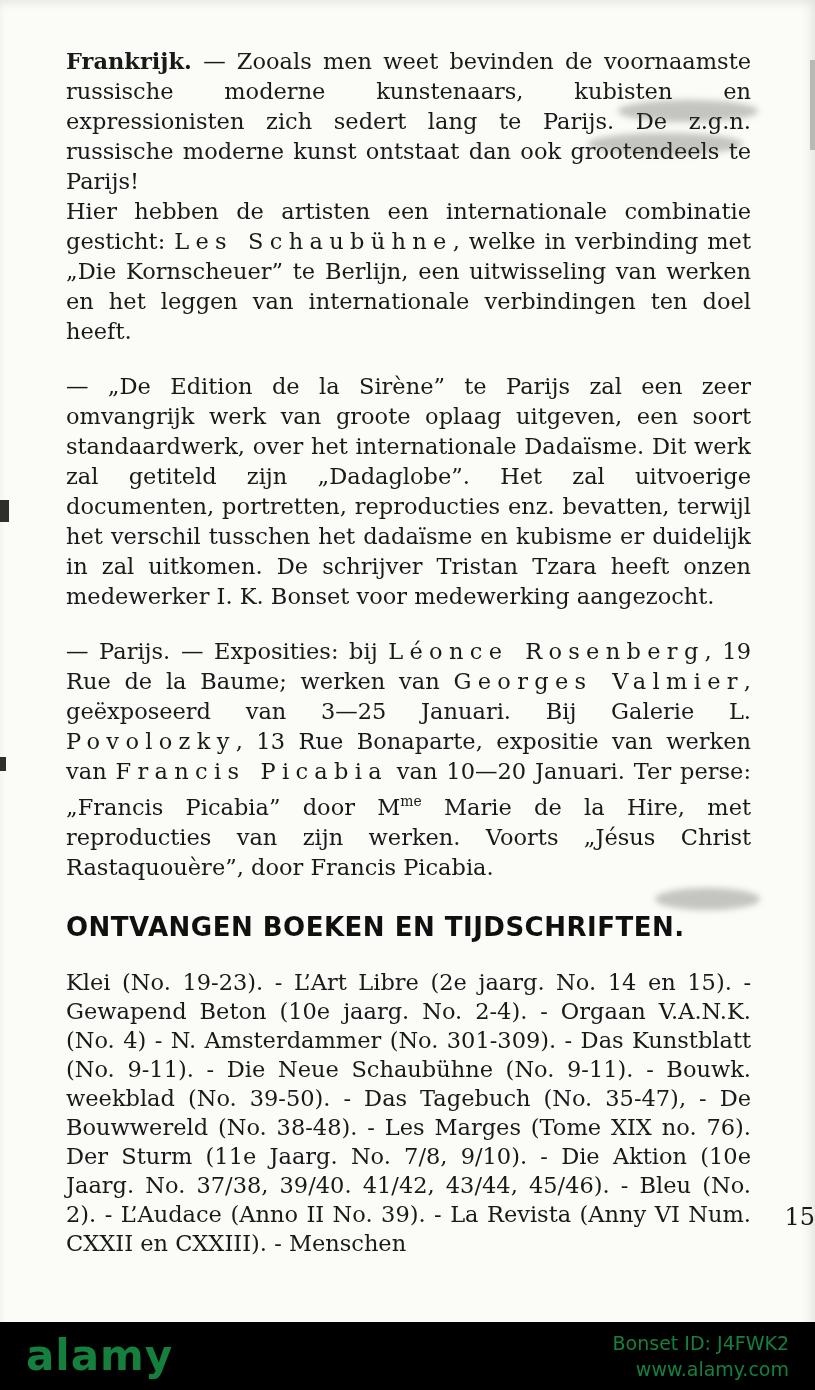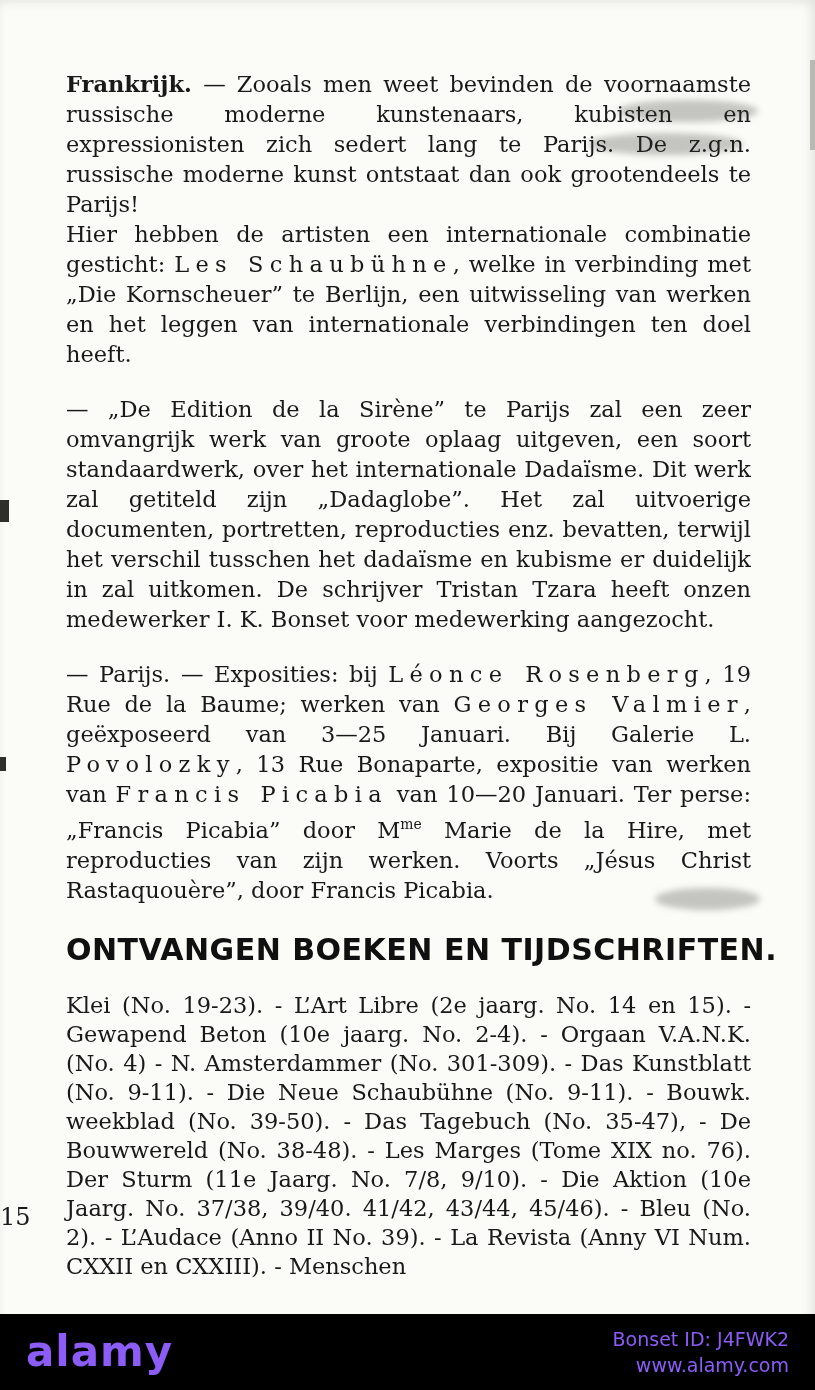--- a/index.html
+++ b/index.html
@@ -14,69 +14,69 @@
   .scan {
     position: absolute;
     inset: 0;
     background: #fbfbf8;
     box-shadow: inset -5px 0 12px rgba(0,0,0,0.07), inset 0 4px 10px rgba(0,0,0,0.04);
   }
   .text-area {
     position: absolute;
     left: 66px;
     right: 64px;
-    top: 69px;
+    top: 46px;
     color: #191919;
     font-size: 22.5px;
     line-height: 30px;
     text-align: justify;
   }
   p.para { text-align: justify; }
   p.gap { margin-top: 25px; }
   .bold { font-weight: bold; }
   .spaced { letter-spacing: 0.28em; }
   .sup { vertical-align: super; font-size: 0.62em; letter-spacing: 0; }
   h2.heading {
     font-family: "DejaVu Sans", sans-serif;
     font-weight: bold;
-    font-size: 30px;
+    font-size: 26px;
     letter-spacing: 0.5px;
     margin-top: 30px;
     color: #101010;
     white-space: nowrap;
   }
   p.booklist { margin-top: 26px; line-height: 29px; }
   .page-number {
     position: absolute;
     left: 0; right: 0;
     top: 1203px;
-    text-align: left;
+    text-align: right;
     font-size: 24px;
     color: #191919;
   }
   .artifact { position: absolute; background: #2e2e2a; }
   .a1 { left: 0; top: 500px; width: 9px; height: 22px; }
   .a2 { left: 0; top: 757px; width: 6px; height: 14px; }
   .a3 { right: 0; top: 60px; width: 5px; height: 90px; background: #b9b9b4; }
   .smudge {
     position: absolute;
     background: rgba(55,55,48,0.28);
     filter: blur(3px);
     border-radius: 50%;
     pointer-events: none;
   }
   .s1 { left: 618px; top: 100px; width: 140px; height: 22px; }
   .s2 { left: 588px; top: 133px; width: 155px; height: 22px; }
   .s3 { left: 655px; top: 888px; width: 105px; height: 22px; }
   .alamy-bar {
     position: absolute;
     left: 0; right: 0; bottom: 0;
-    height: 76px;
+    height: 68px;
     background: #000;
-    color: #8b5cf6;
+    color: #15803d;
     display: flex;
     align-items: center;
     justify-content: space-between;
     padding: 0 26px;
   }
   .alamy-logo {
     font-family: "DejaVu Sans", sans-serif;
     font-weight: bold;
     font-size: 42px;
     letter-spacing: 1px;

